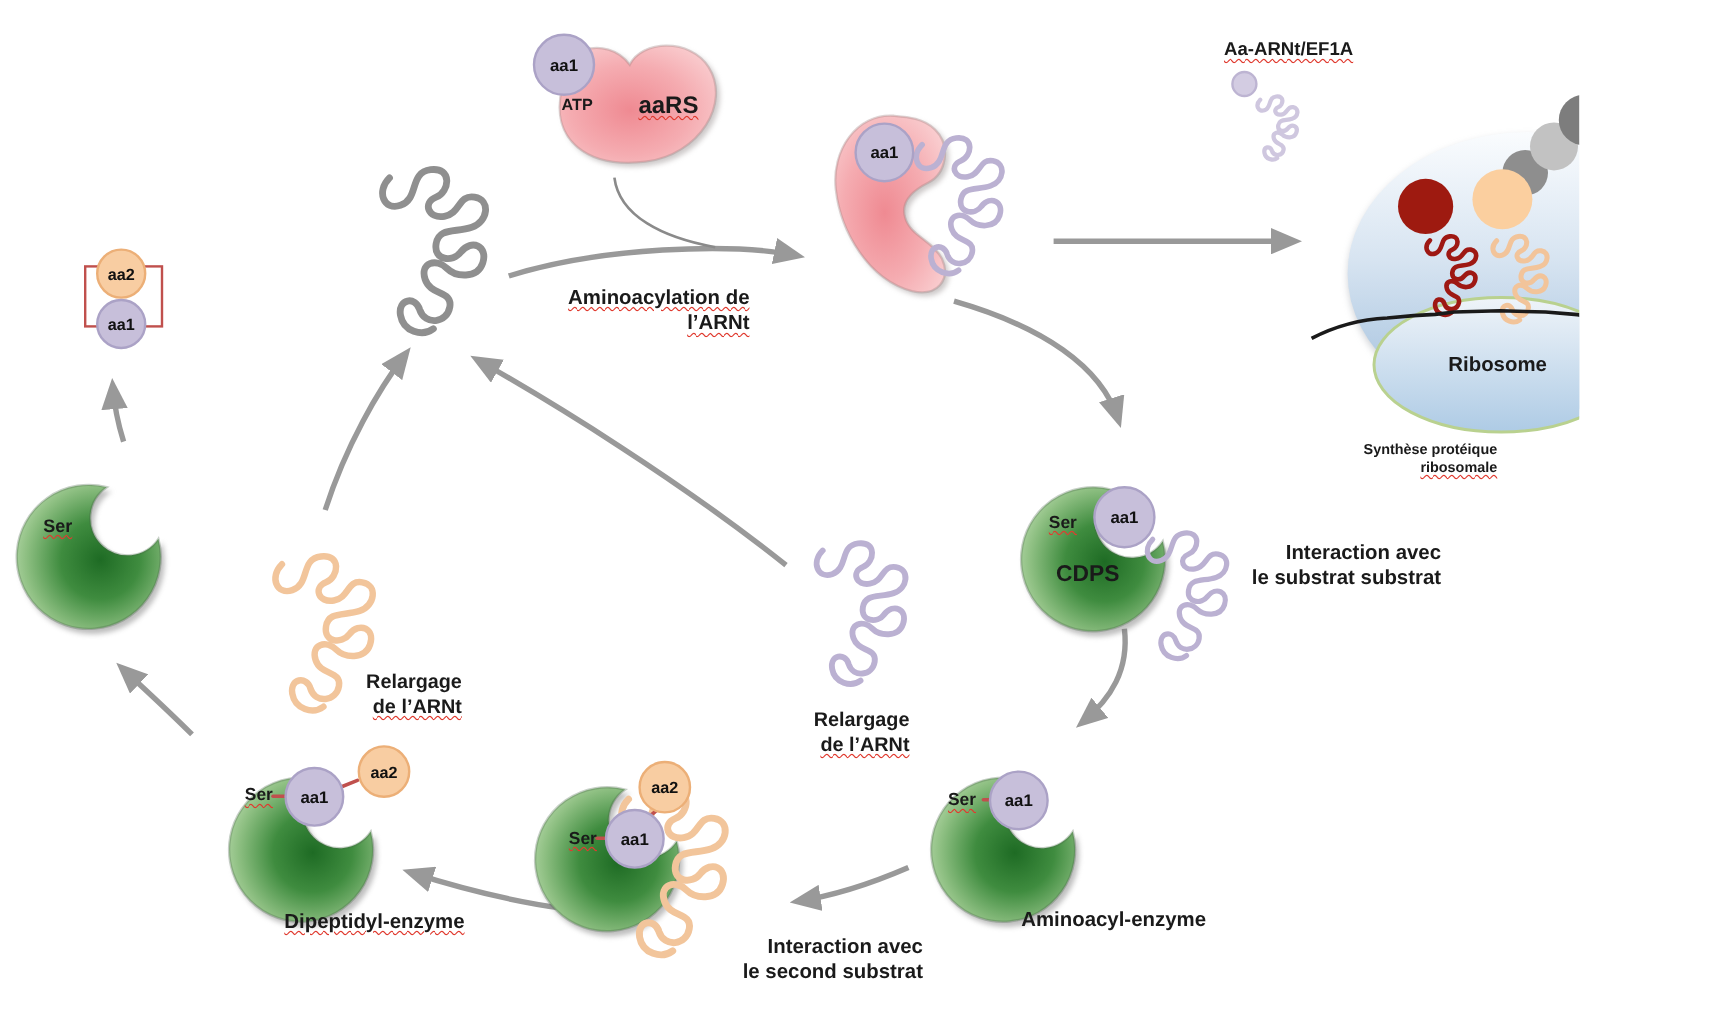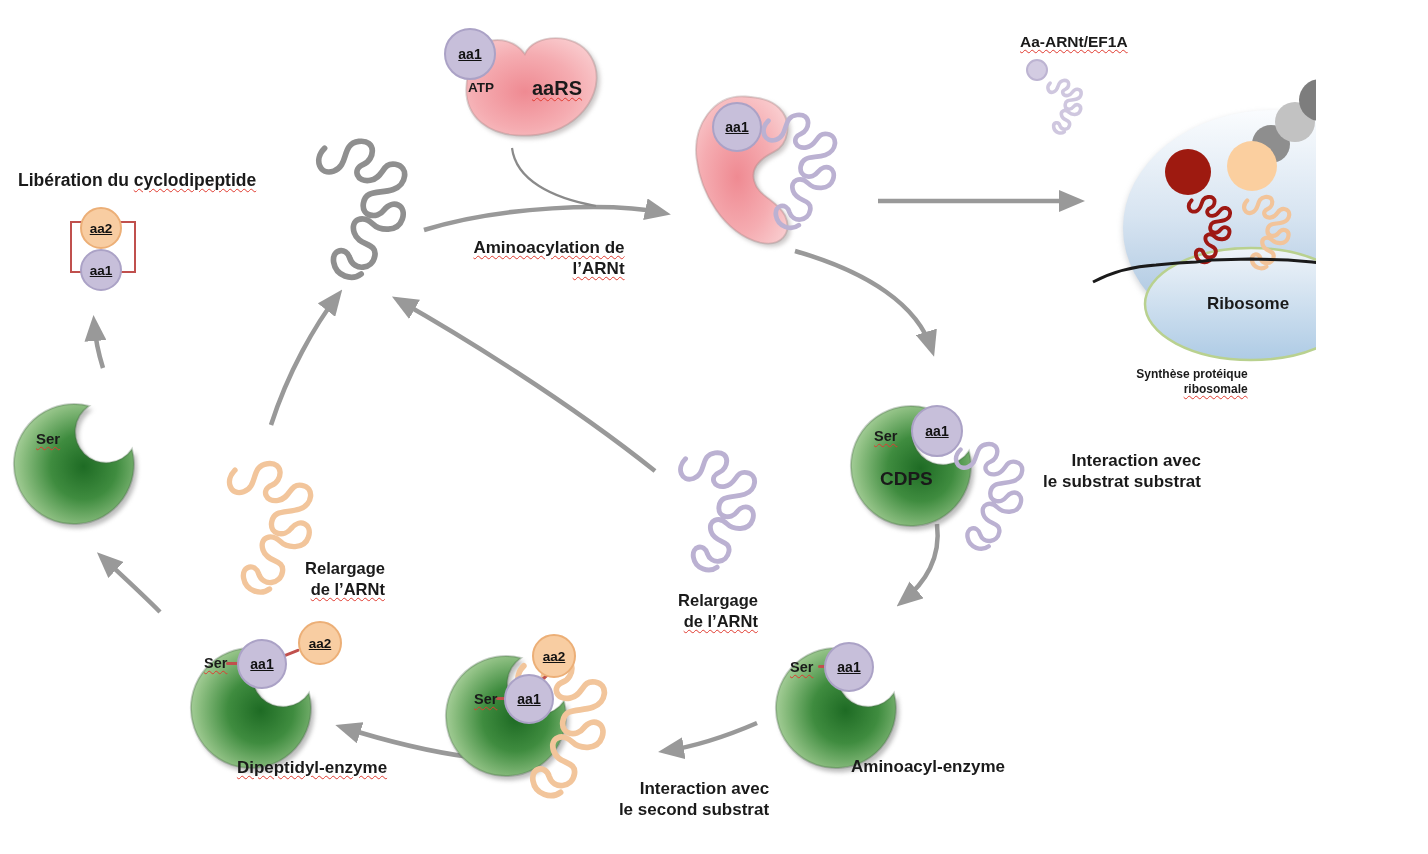--- a/index.html
+++ b/index.html
@@ -3,21 +3,21 @@
 <meta charset="utf-8">
 <style>
   html,body{margin:0;padding:0;background:#fff;}
   #canvas{position:relative;width:1316px;height:854px;background:#fff;overflow:hidden;
           font-family:"Liberation Sans", sans-serif;color:#1a1a1a;}
   .abs{position:absolute;}
   .lbl{position:absolute;font-weight:bold;white-space:nowrap;line-height:1.25;}
   .ctr{transform:translateX(-50%);text-align:right;}
   .squig{text-decoration:underline wavy #e03a2f;text-decoration-thickness:1px;text-underline-offset:2px;}
   .circle{position:absolute;border-radius:50%;display:flex;align-items:center;justify-content:center;
-          font-weight:bold;box-sizing:border-box;text-decoration:underline;}
+          font-weight:bold;box-sizing:border-box;}
   .lav{background:#C7BFDA;border:2px solid #ABA2C6;color:#111;}
   .org{background:#F8CDA2;border:2px solid #ECAF77;color:#111;}
   .plain{border:none;}
   .bond{position:absolute;background:#C0504D;height:3px;border-radius:2px;}
   svg.shape{position:absolute;overflow:visible;}
   .enz{filter:drop-shadow(3px 4px 2px rgba(110,110,110,.45));}
   .pnk{filter:drop-shadow(3px 3px 2px rgba(130,120,120,.4));}
   .ribo{filter:drop-shadow(0 3px 3px rgba(120,130,140,.35));}
   .z1{z-index:1}.z2{z-index:2}.z3{z-index:3}.z4{z-index:4}.z5{z-index:5}.z6{z-index:6}.z7{z-index:7}
 </style>
@@ -202,23 +202,20 @@
   <div class="lbl ctr z7" style="left:718px;top:590px;font-size:16.5px">
     <span style="display:block">Relargage</span>
     <span style="display:block" class="squig">de l’ARNt</span>
   </div>
 
   <svg class="shape enz z4" style="left:8px;top:386px" width="140" height="140" viewBox="0 0 140 140">
       <use href="#crescentPath"></use>
     </svg>
   <div class="lbl squig z7" style="left:36px;top:430px;font-size:15px">Ser</div>
 
-  <div class="lbl z7" style="left:18px;top:170px;font-size:17.5px">
-    <span>Libération du </span><span class="squig">cyclodipeptide</span>
-  </div>
   <div class="abs z4" style="left:70px;top:221px;width:62px;height:48px;border:2.5px solid #C0504D"></div>
   <div class="circle org z6" style="left:80px;top:207px;width:42px;height:42px;font-size:13.5px">
       <span>aa2</span>
     </div>
   <div class="circle lav z6" style="left:80px;top:249px;width:42px;height:42px;font-size:13.5px">
       <span>aa1</span>
     </div>
 
   <div class="lbl ctr z7" style="left:549px;top:237px;font-size:17px">
     <span style="display:block" class="squig">Aminoacylation de</span>

